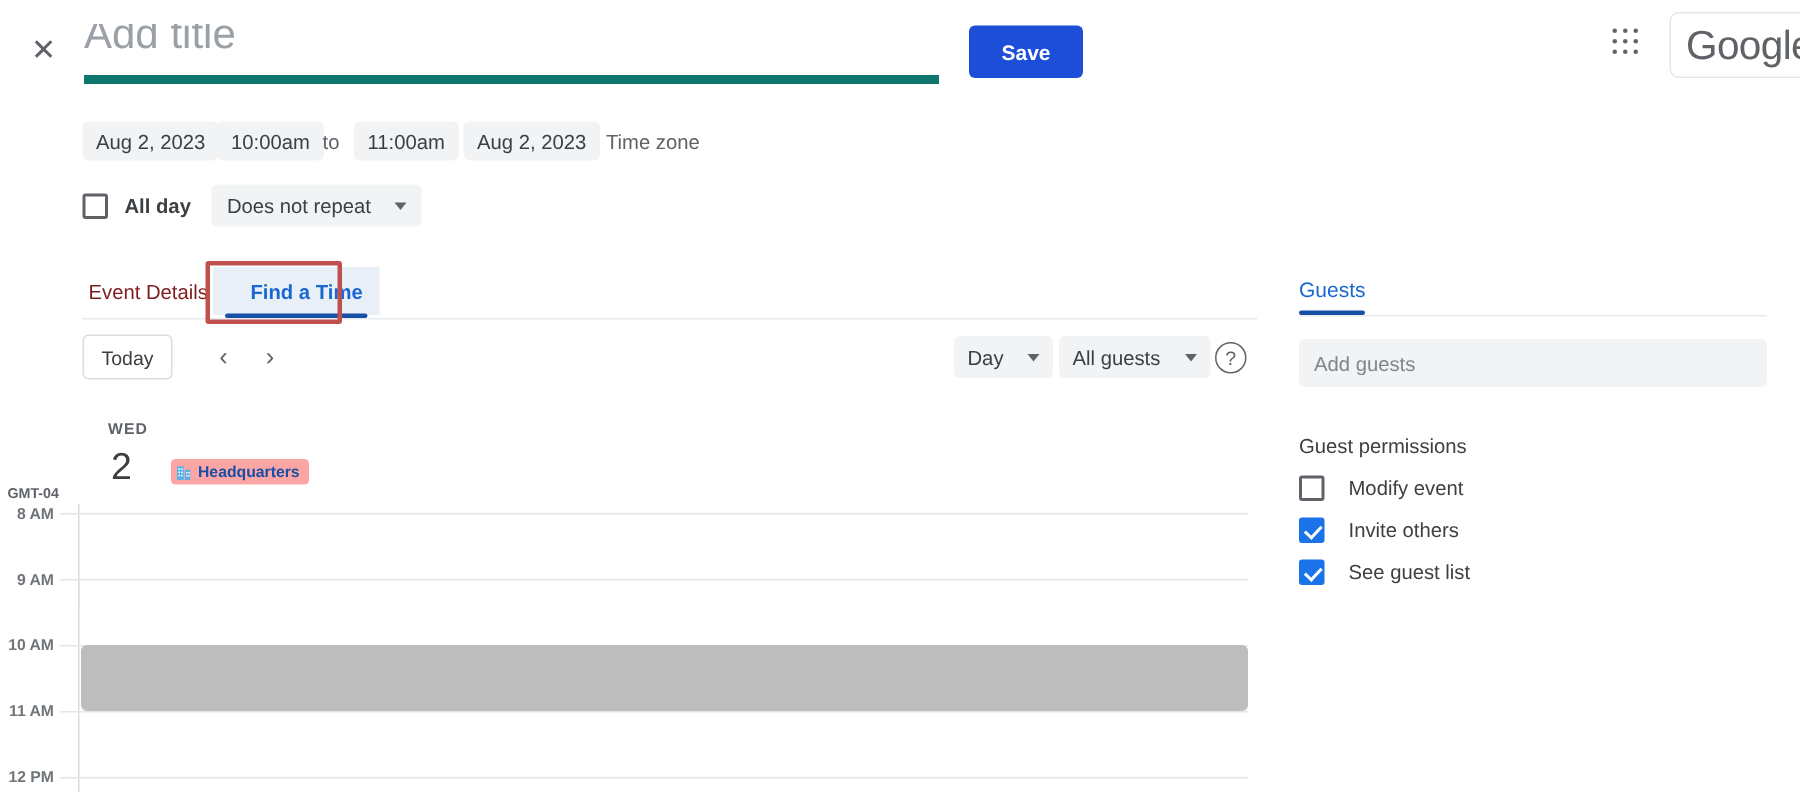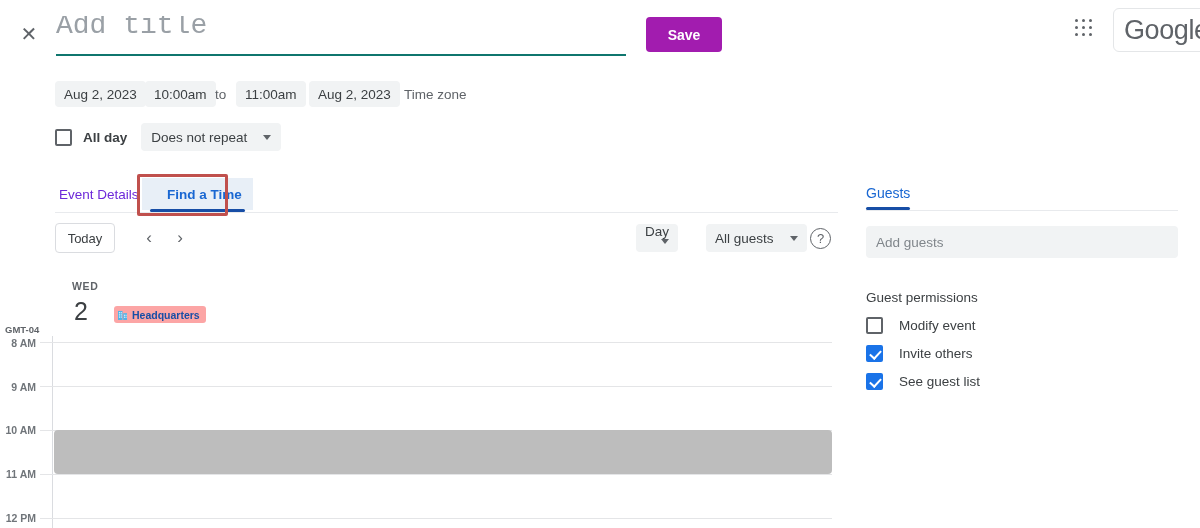--- a/index.html
+++ b/index.html
@@ -15,30 +15,30 @@
   
   .topbar { position: absolute; left: 0; top: 0; width: 1200px; height: 68px; }
   .close-icon {
     position: absolute; left: 18px; top: 23px;
     width: 22px; height: 22px;
     color: #5f6368; font-size: 20px; line-height: 22px; text-align: center;
     cursor: pointer; font-weight: 300;
   }
   .title-field {
     position: absolute; left: 56px; top: 16px; width: 570px; height: 40px;
-    border: none; border-bottom: 2px solid #0f766e;
-    font-family: Liberation Mono, monospace;
+    border: none; border-bottom: 6px solid #0f766e;
+    font-family: Liberation Sans, sans-serif;
     font-size: 28px; color: #9aa0a6; background: transparent;
     outline: none; padding: 0 0 20px 0;
   }
   .title-field::placeholder { color: #9aa0a6; }
   .save-button {
     position: absolute; left: 646px; top: 17px;
     width: 76px; height: 35px;
-    background: #a21caf; color: #ffffff;
+    background: #1d4ed8; color: #ffffff;
     border: none; border-radius: 4px;
     font-family: "Liberation Sans", sans-serif;
     font-size: 14px; font-weight: bold;
     cursor: pointer;
   }
   .apps-grid {
     position: absolute; left: 1074px; top: 18px;
     width: 20px; height: 20px;
     display: grid; grid-template-columns: repeat(3, 1fr); grid-template-rows: repeat(3, 1fr);
     gap: 2.5px; padding: 1px; cursor: pointer;
@@ -92,21 +92,21 @@
     width: 0; height: 0; margin-left: 16px;
     border-left: 4.5px solid transparent; border-right: 4.5px solid transparent;
     border-top: 5px solid #5f6368;
   }
 
   
   .tabs-row { position: absolute; left: 0; top: 178px; width: 838px; height: 34px; }
   .tab {
     position: absolute; top: 0; height: 32px;
     display: flex; align-items: center; justify-content: center;
-    font-size: 13.5px; color: #6d28d9; cursor: pointer; padding: 0 11px;
+    font-size: 13.5px; color: #7f1d1d; cursor: pointer; padding: 0 11px;
   }
   .tab.active { color: #1967d2; font-weight: bold; background: #e8eff7; }
   .tab.active::after {
     content: ""; position: absolute; left: 8px; right: 8px; bottom: -2px;
     height: 3px; background: #174ea6; border-radius: 2px;
   }
   .tabs-divider { position: absolute; left: 55px; top: 212px; width: 783px; height: 1px; background: #e8eaed; }
   .annotation-box {
     position: absolute; left: 137px; top: 174px; width: 91px; height: 42px;
     border: 3px solid #c0504d; border-radius: 2px; pointer-events: none;
@@ -240,21 +240,21 @@
   <div class="tabs-row">
     <div class="tab" style="left:48px;">Event Details</div>
     <div class="tab active" style="left:142px;padding-left:25px;">Find a Time</div>
   </div>
   <div class="tabs-divider"></div>
   <div class="annotation-box"></div>
 
   <button class="today-button">Today</button>
   <div class="nav-arrow" style="left:136px;">‹</div>
   <div class="nav-arrow" style="left:167px;">›</div>
-  <div class="dd" style="left:636px;flex-direction:column;">
+  <div class="dd" style="left:636px;">
     <span>Day</span>
     <span class="caret"></span>
   </div>
   <div class="dd" style="left:706px;">
     <span>All guests</span>
     <span class="caret"></span>
   </div>
   <div class="help-icon">?</div>
 
   <div class="cal-wrap">

